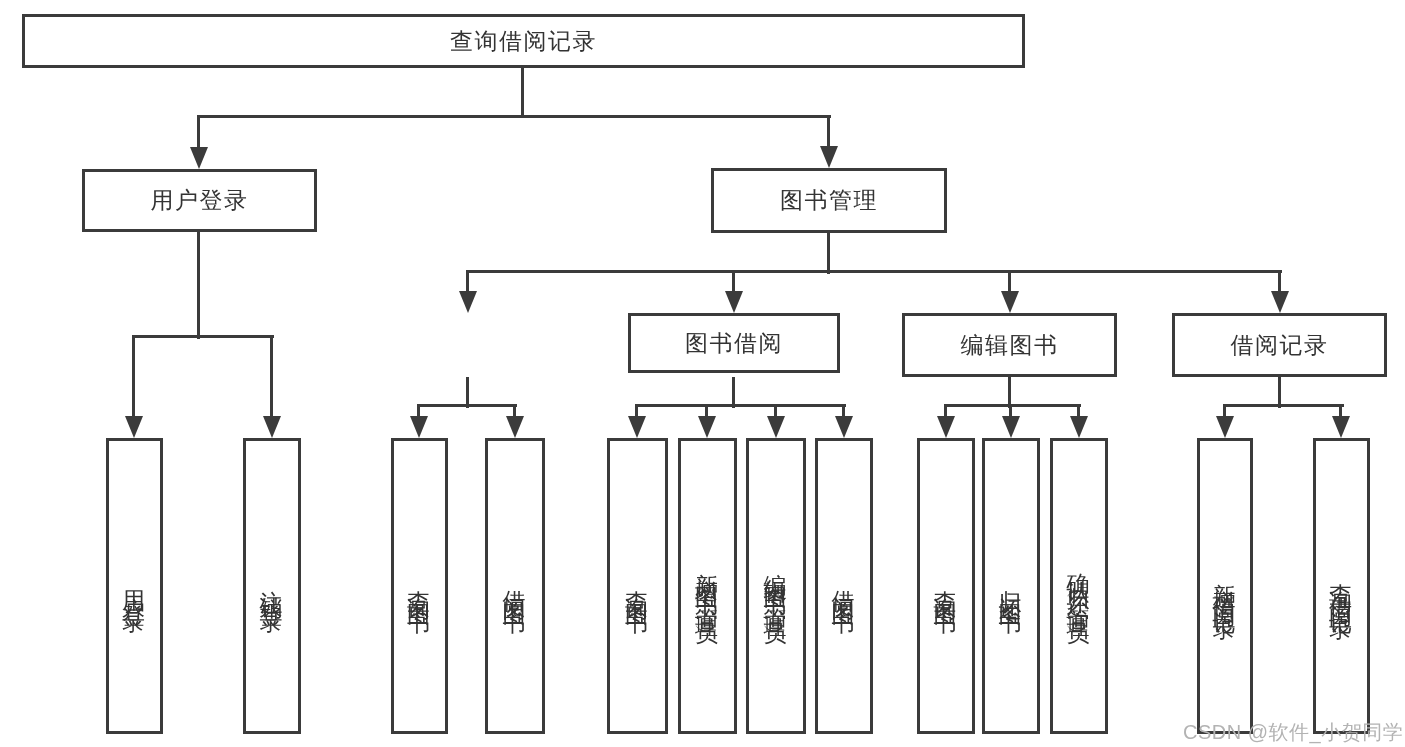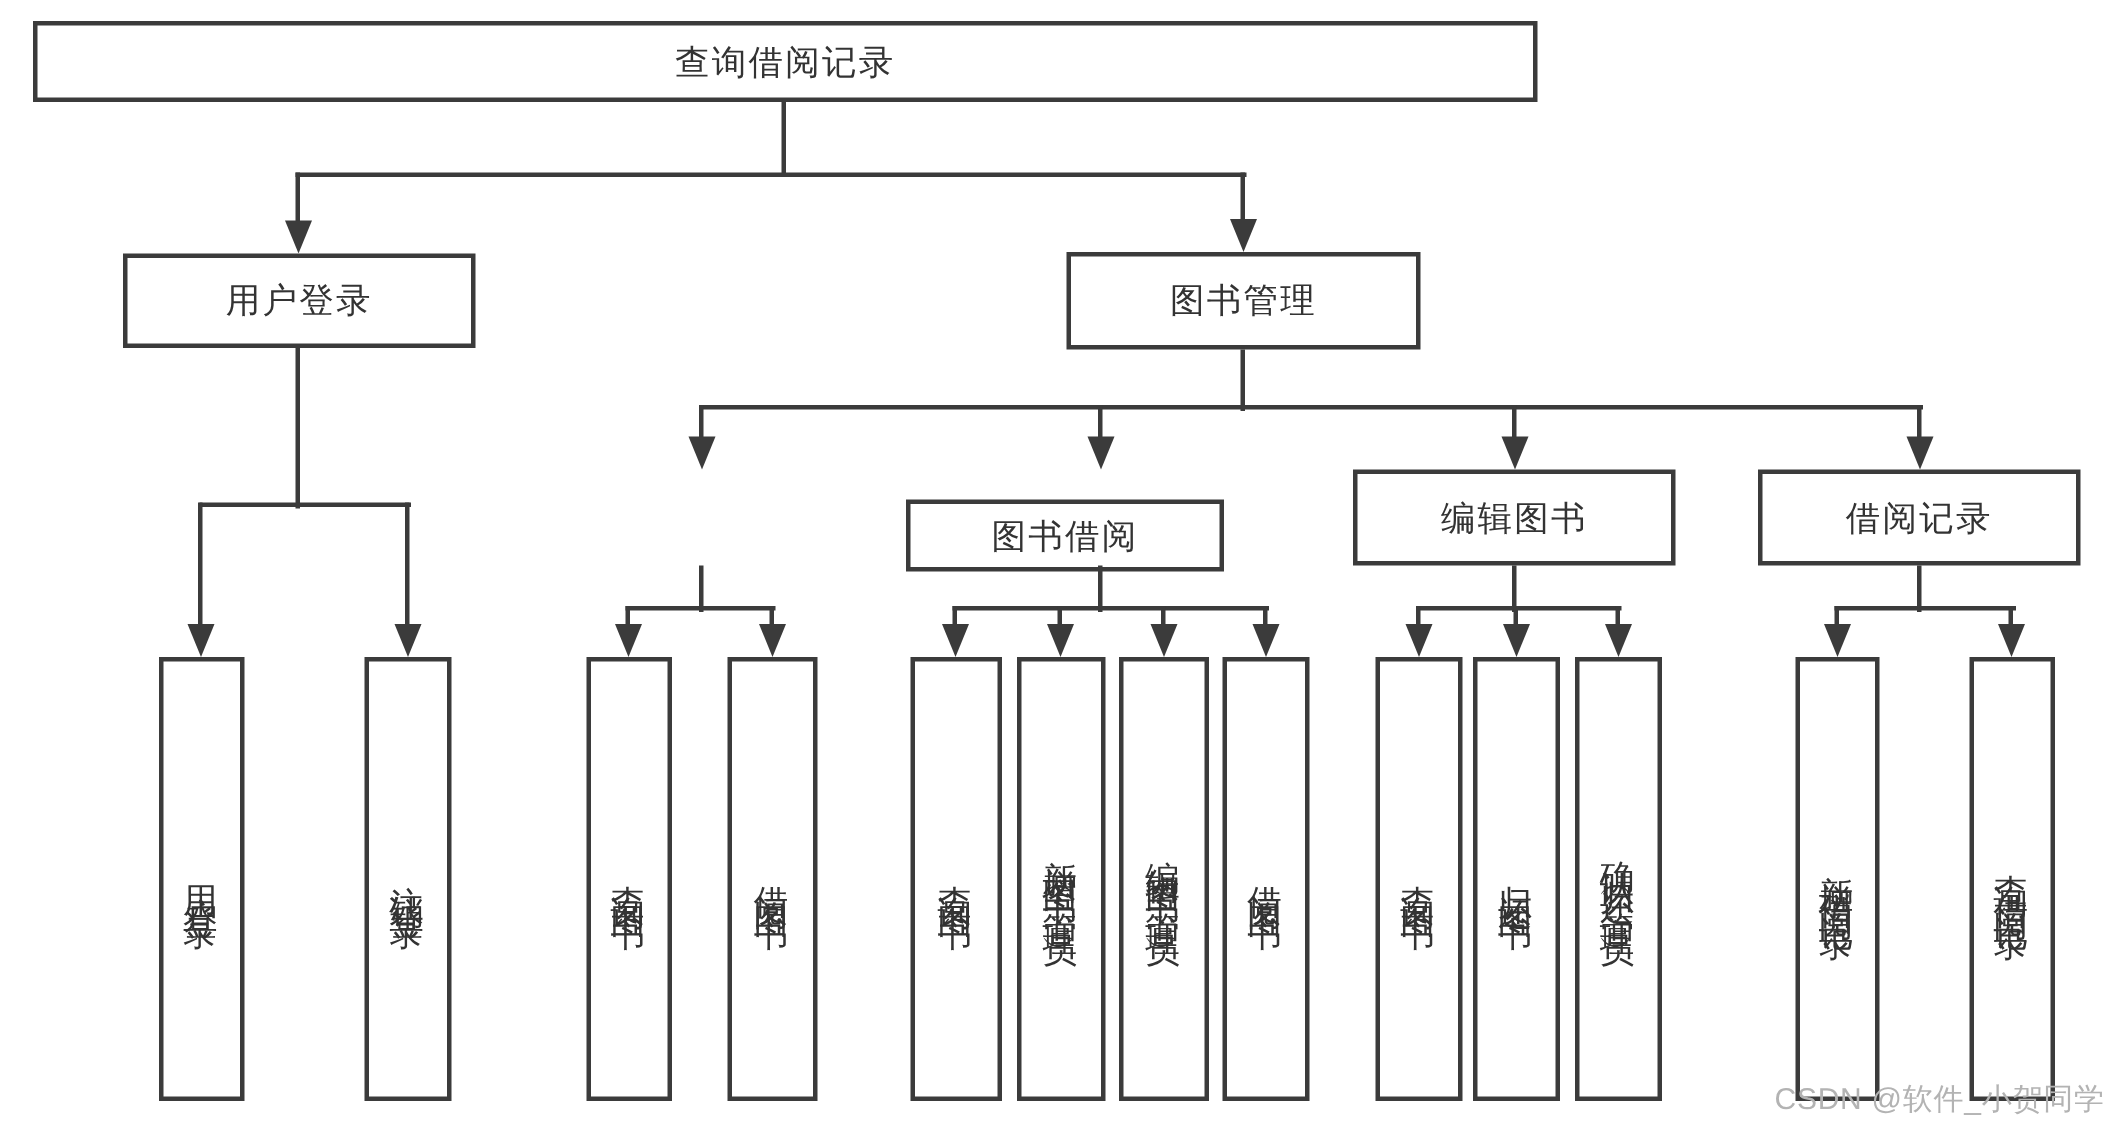--- a/index.html
+++ b/index.html
@@ -89,21 +89,21 @@
   <div class="l" style="left:466px;top:270px;width:816px;height:3px;"></div>
   <div class="l" style="left:466px;top:270px;width:3px;height:27px;"></div>
   <div class="a" style="left:459px;top:291px;"></div>
   <div class="l" style="left:732px;top:270px;width:3px;height:27px;"></div>
   <div class="a" style="left:725px;top:291px;"></div>
   <div class="l" style="left:1008px;top:270px;width:3px;height:27px;"></div>
   <div class="a" style="left:1001px;top:291px;"></div>
   <div class="l" style="left:1278px;top:270px;width:3px;height:27px;"></div>
   <div class="a" style="left:1271px;top:291px;"></div>
 
-  <div class="node hnode" style="left:604px;top:313px;width:212px;height:48px;margin-top:20px;">
+  <div class="node hnode" style="left:628px;top:313px;width:212px;height:60px;">
     <span>图书借阅</span>
   </div>
   <div class="node hnode" style="left:902px;top:313px;width:215px;height:64px;">
     <span>编辑图书</span>
   </div>
   <div class="node hnode" style="left:1172px;top:313px;width:215px;height:64px;">
     <span>借阅记录</span>
   </div>
 
   <div class="l" style="left:466px;top:377px;width:3px;height:31px;"></div>

